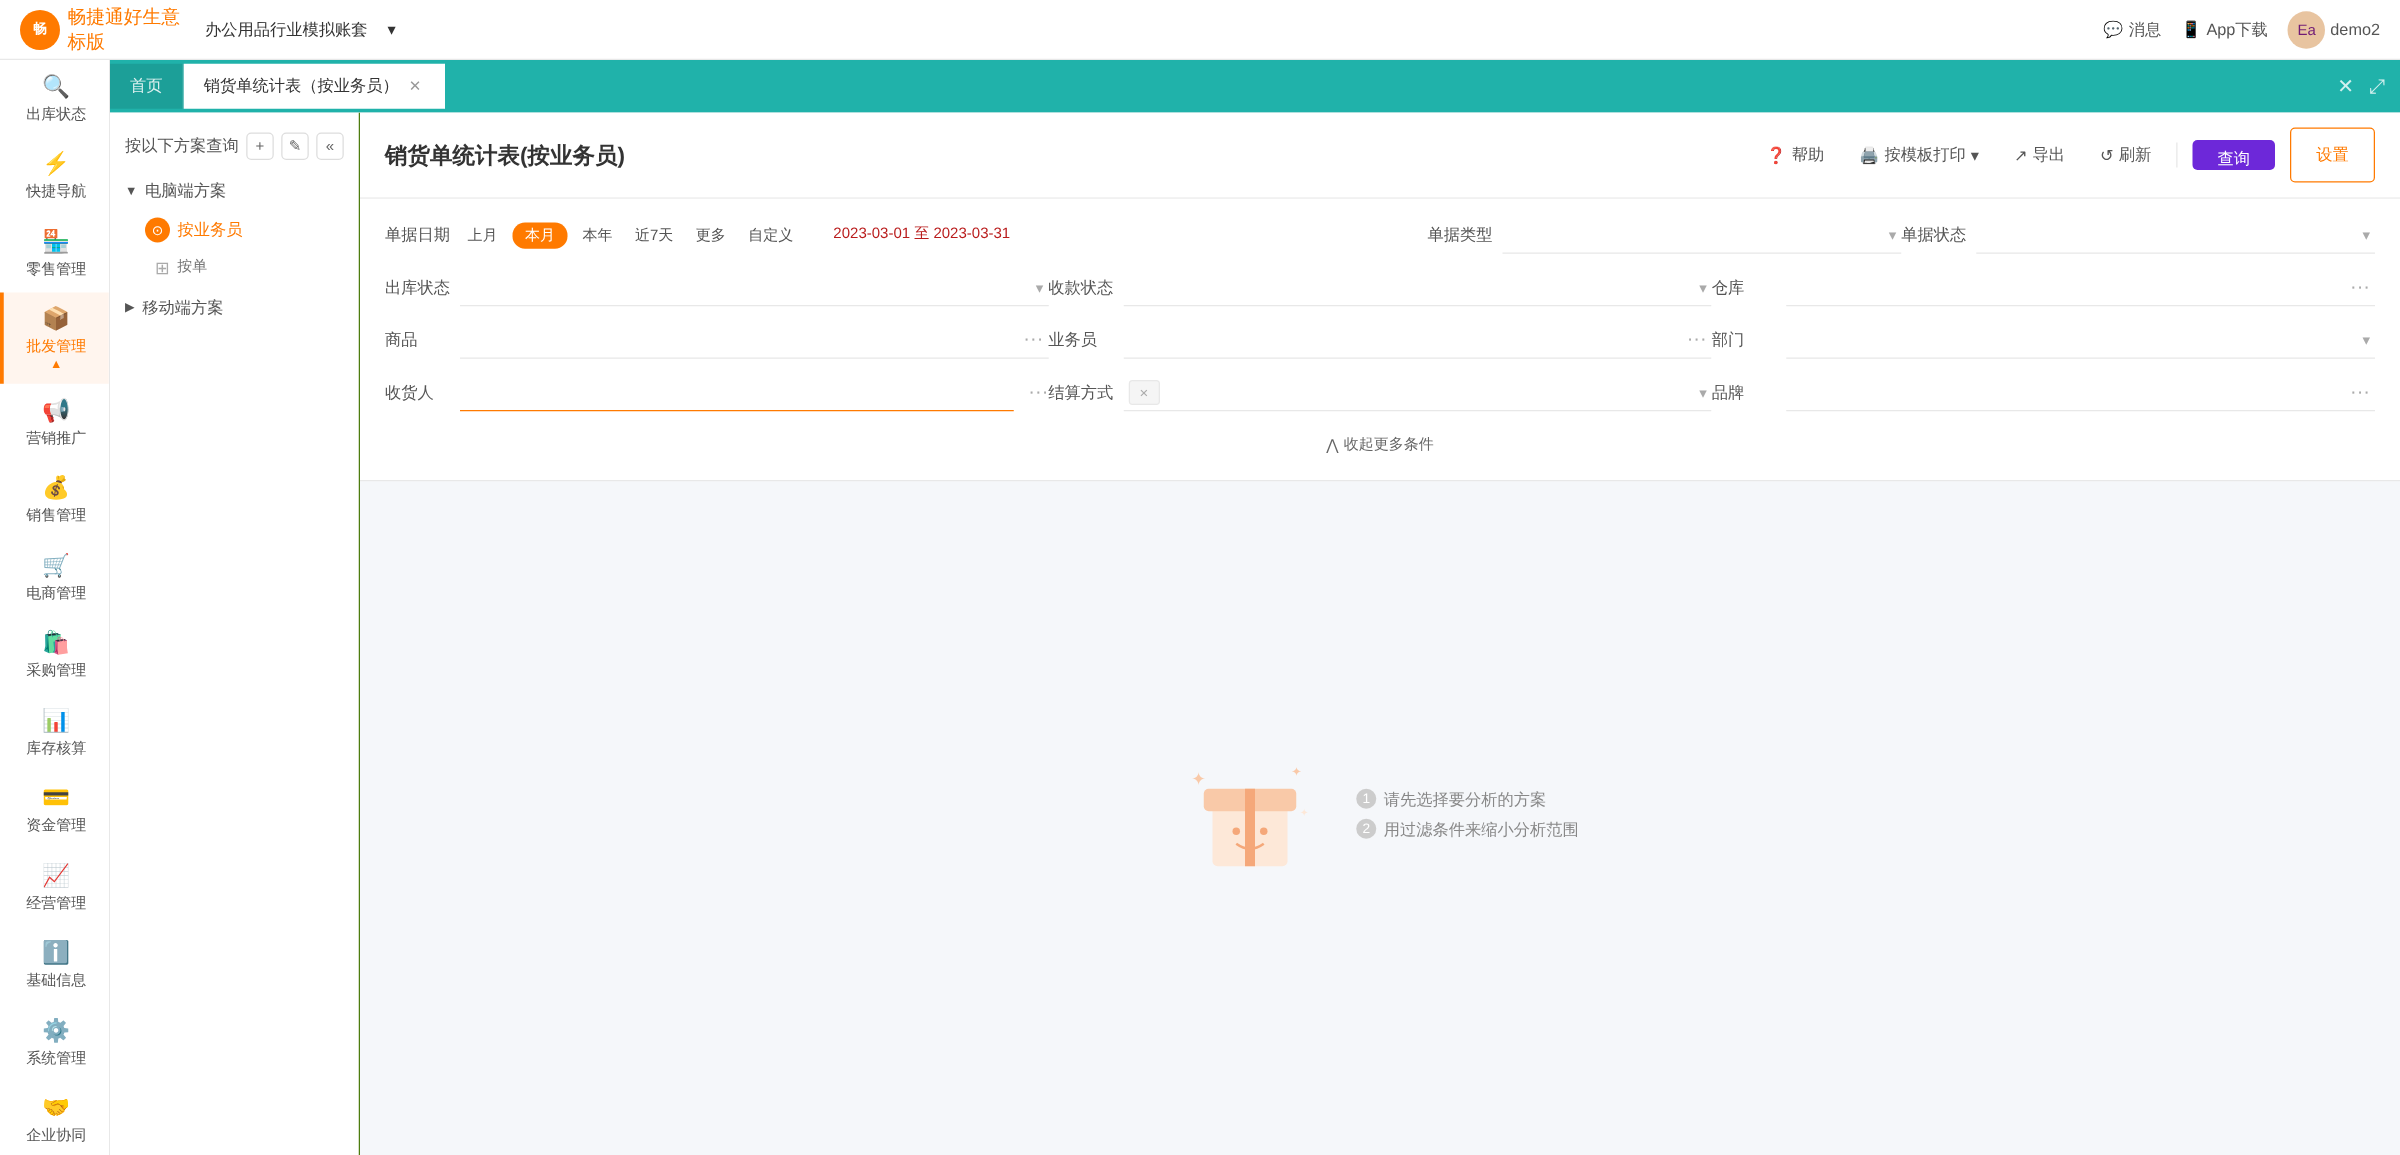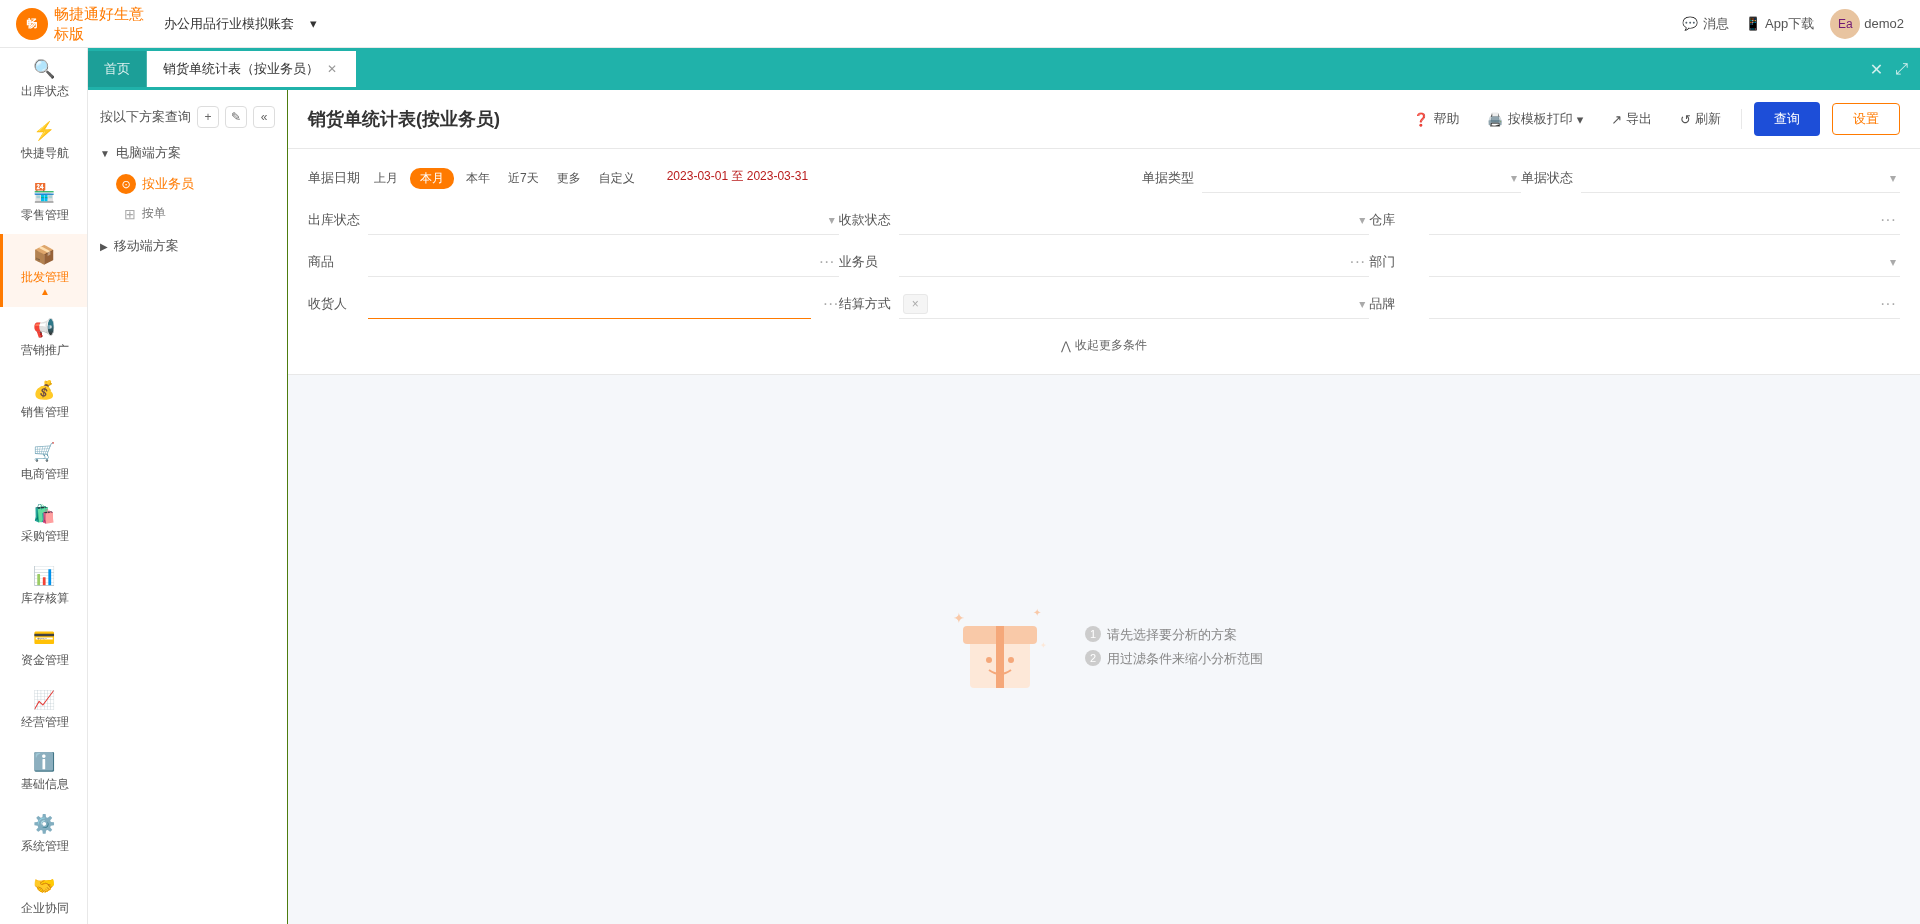--- a/index.html
+++ b/index.html
@@ -158,38 +158,38 @@
     .title-action-btn {
       display: flex;
       align-items: center;
       gap: 4px;
       font-size: 13px;
       color: #555;
       cursor: pointer;
       padding: 4px 8px;
     }
     .btn-primary {
-      background: #1d4ed8;
+      background: #6d28d9;
       color: #fff;
       border: none;
       border-radius: 4px;
       padding: 6px 20px;
       font-size: 13px;
       cursor: pointer;
-      height: 34px;
+      height: 24px;
     }
     .btn-secondary {
       background: #fff;
       color: #ff7a00;
       border: 1px solid #ff7a00;
       border-radius: 4px;
       padding: 6px 20px;
       font-size: 13px;
       cursor: pointer;
-      height: 32px;
+      height: 44px;
     }
 
     
     .filter-area {
       background: #fff;
       padding: 14px 20px;
       border-bottom: 1px solid #e8e8e8;
     }
     .filter-row {
       display: flex;

